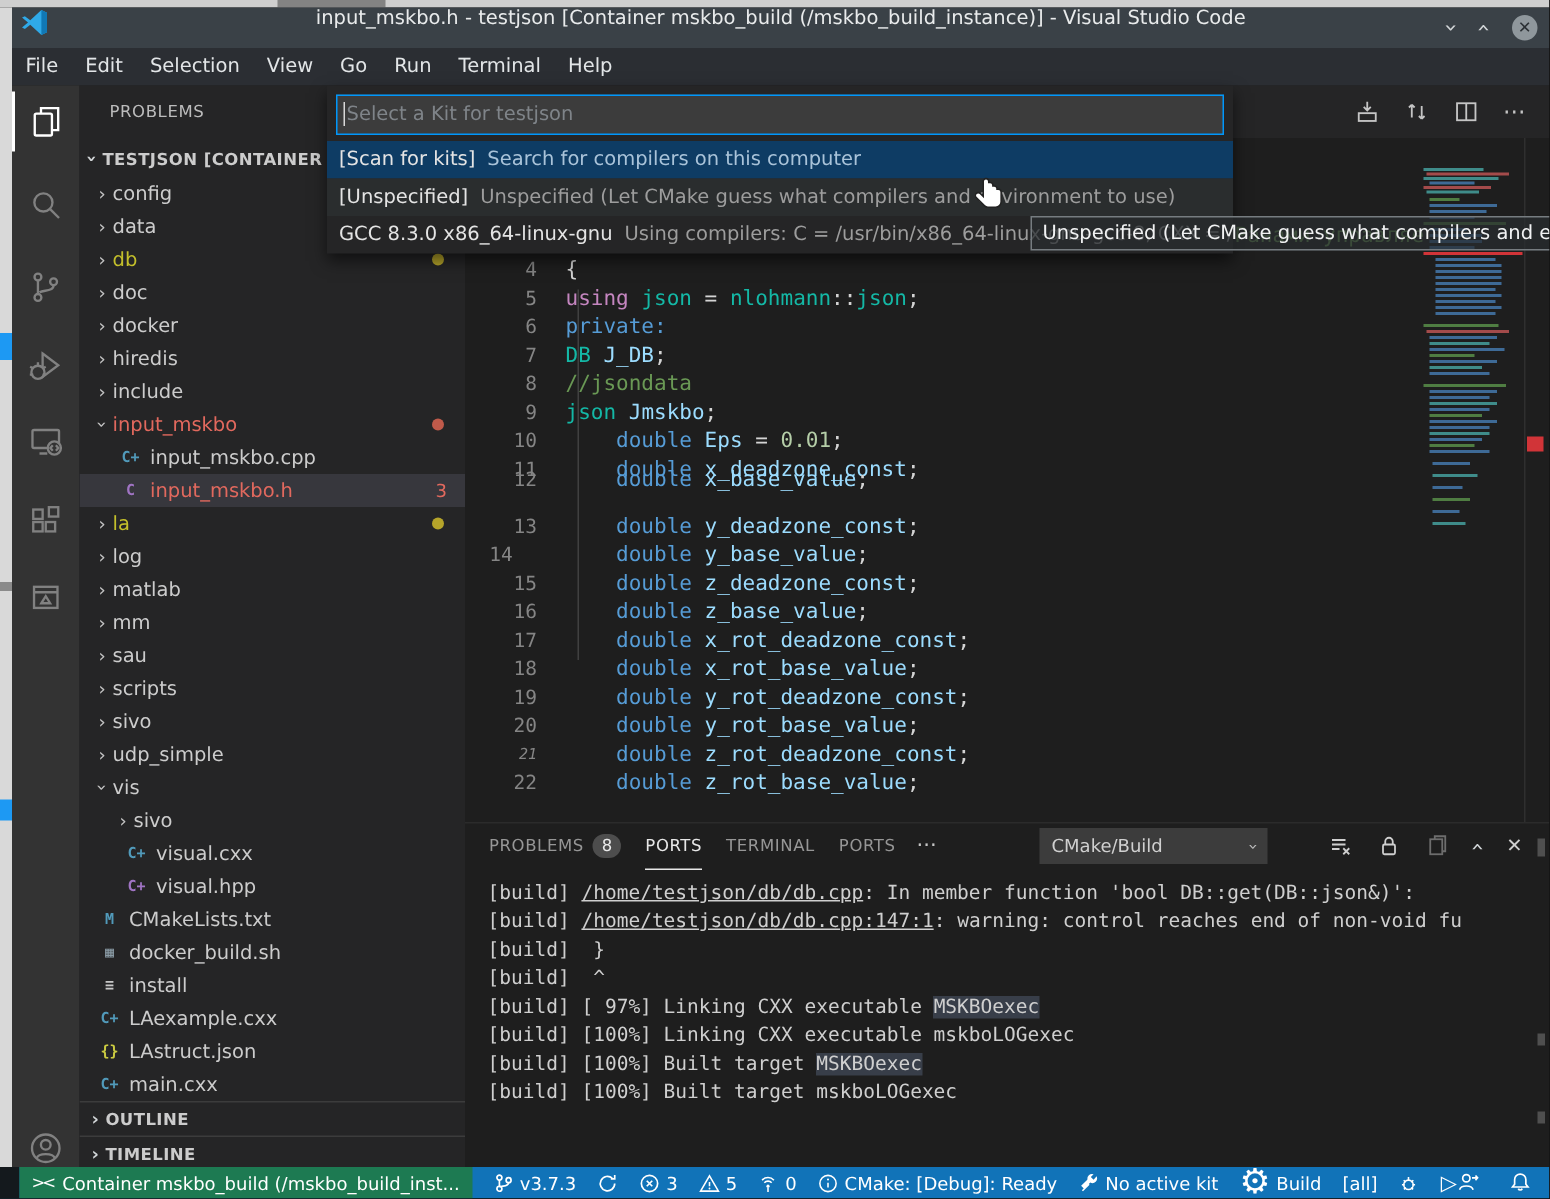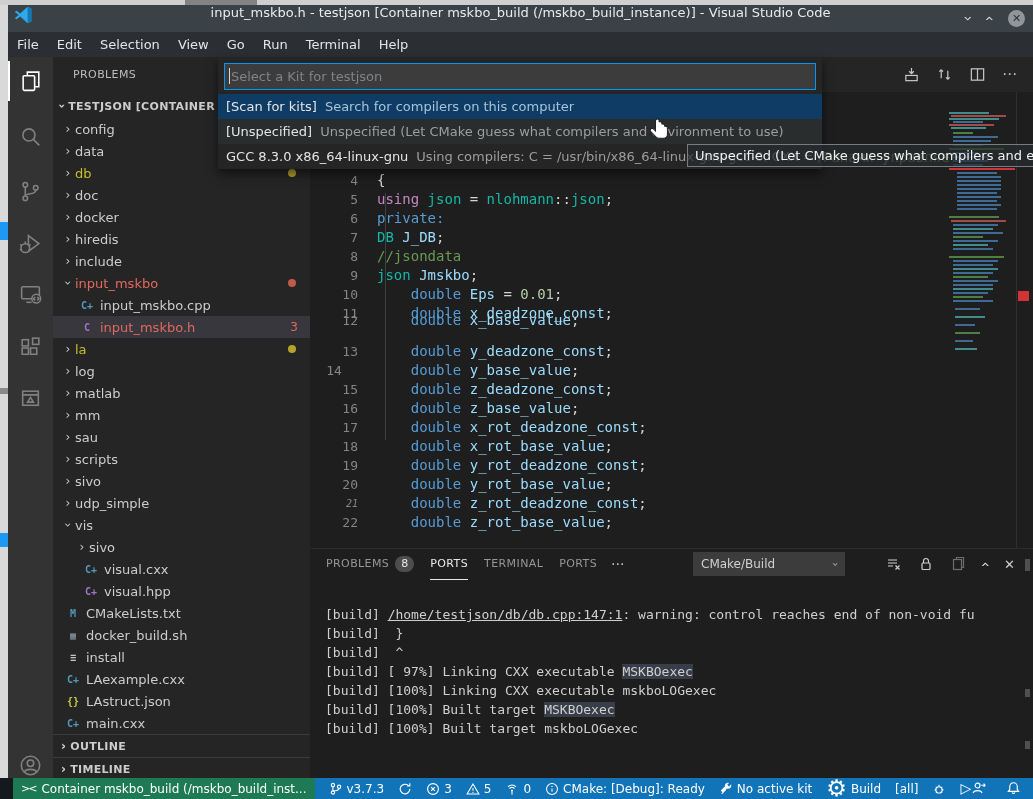--- a/index.html
+++ b/index.html
@@ -526,20 +526,21 @@
           </svg>
         <svg class="dim" viewBox="0 0 16 16" fill="none" stroke="currentColor" stroke-width="1.2">
             <rect x="3.5" y="3.5" width="8" height="10"></rect>
             <path d="M6.5 3.5V1.5h7v10h-2"></path>
           </svg>
         <span class="chev up">›</span>
         <span class="x">✕</span>
       </div>
     </div>
     <div id="output">
+        <div class="out-line" style="top: 7px;"><span>[build] </span><span class="ot-link">/home/testjson/db/db.cpp</span><span>: In member function 'bool DB::get(DB::json&amp;)':</span></div>
         <div class="out-line" style="top: 26px;"><span>[build] </span><span class="ot-link">/home/testjson/db/db.cpp:147:1</span><span>: warning: control reaches end of non-void fu</span></div>
         <div class="out-line" style="top: 45px;"><span>[build]  }</span></div>
         <div class="out-line" style="top: 64px;"><span>[build]  ^</span></div>
         <div class="out-line" style="top: 83px;"><span>[build] [ 97%] Linking CXX executable </span><span class="ot-hl">MSKBOexec</span></div>
         <div class="out-line" style="top: 102px;"><span>[build] [100%] Linking CXX executable mskboLOGexec</span></div>
         <div class="out-line" style="top: 121px;"><span>[build] [100%] Built target </span><span class="ot-hl">MSKBOexec</span></div>
         <div class="out-line" style="top: 140px;"><span>[build] [100%] Built target mskboLOGexec</span></div>
       </div>
     <span class="pscroll" style="top:10px;height:12px"></span>
     <span class="pscroll" style="top:140px;height:8px"></span>

